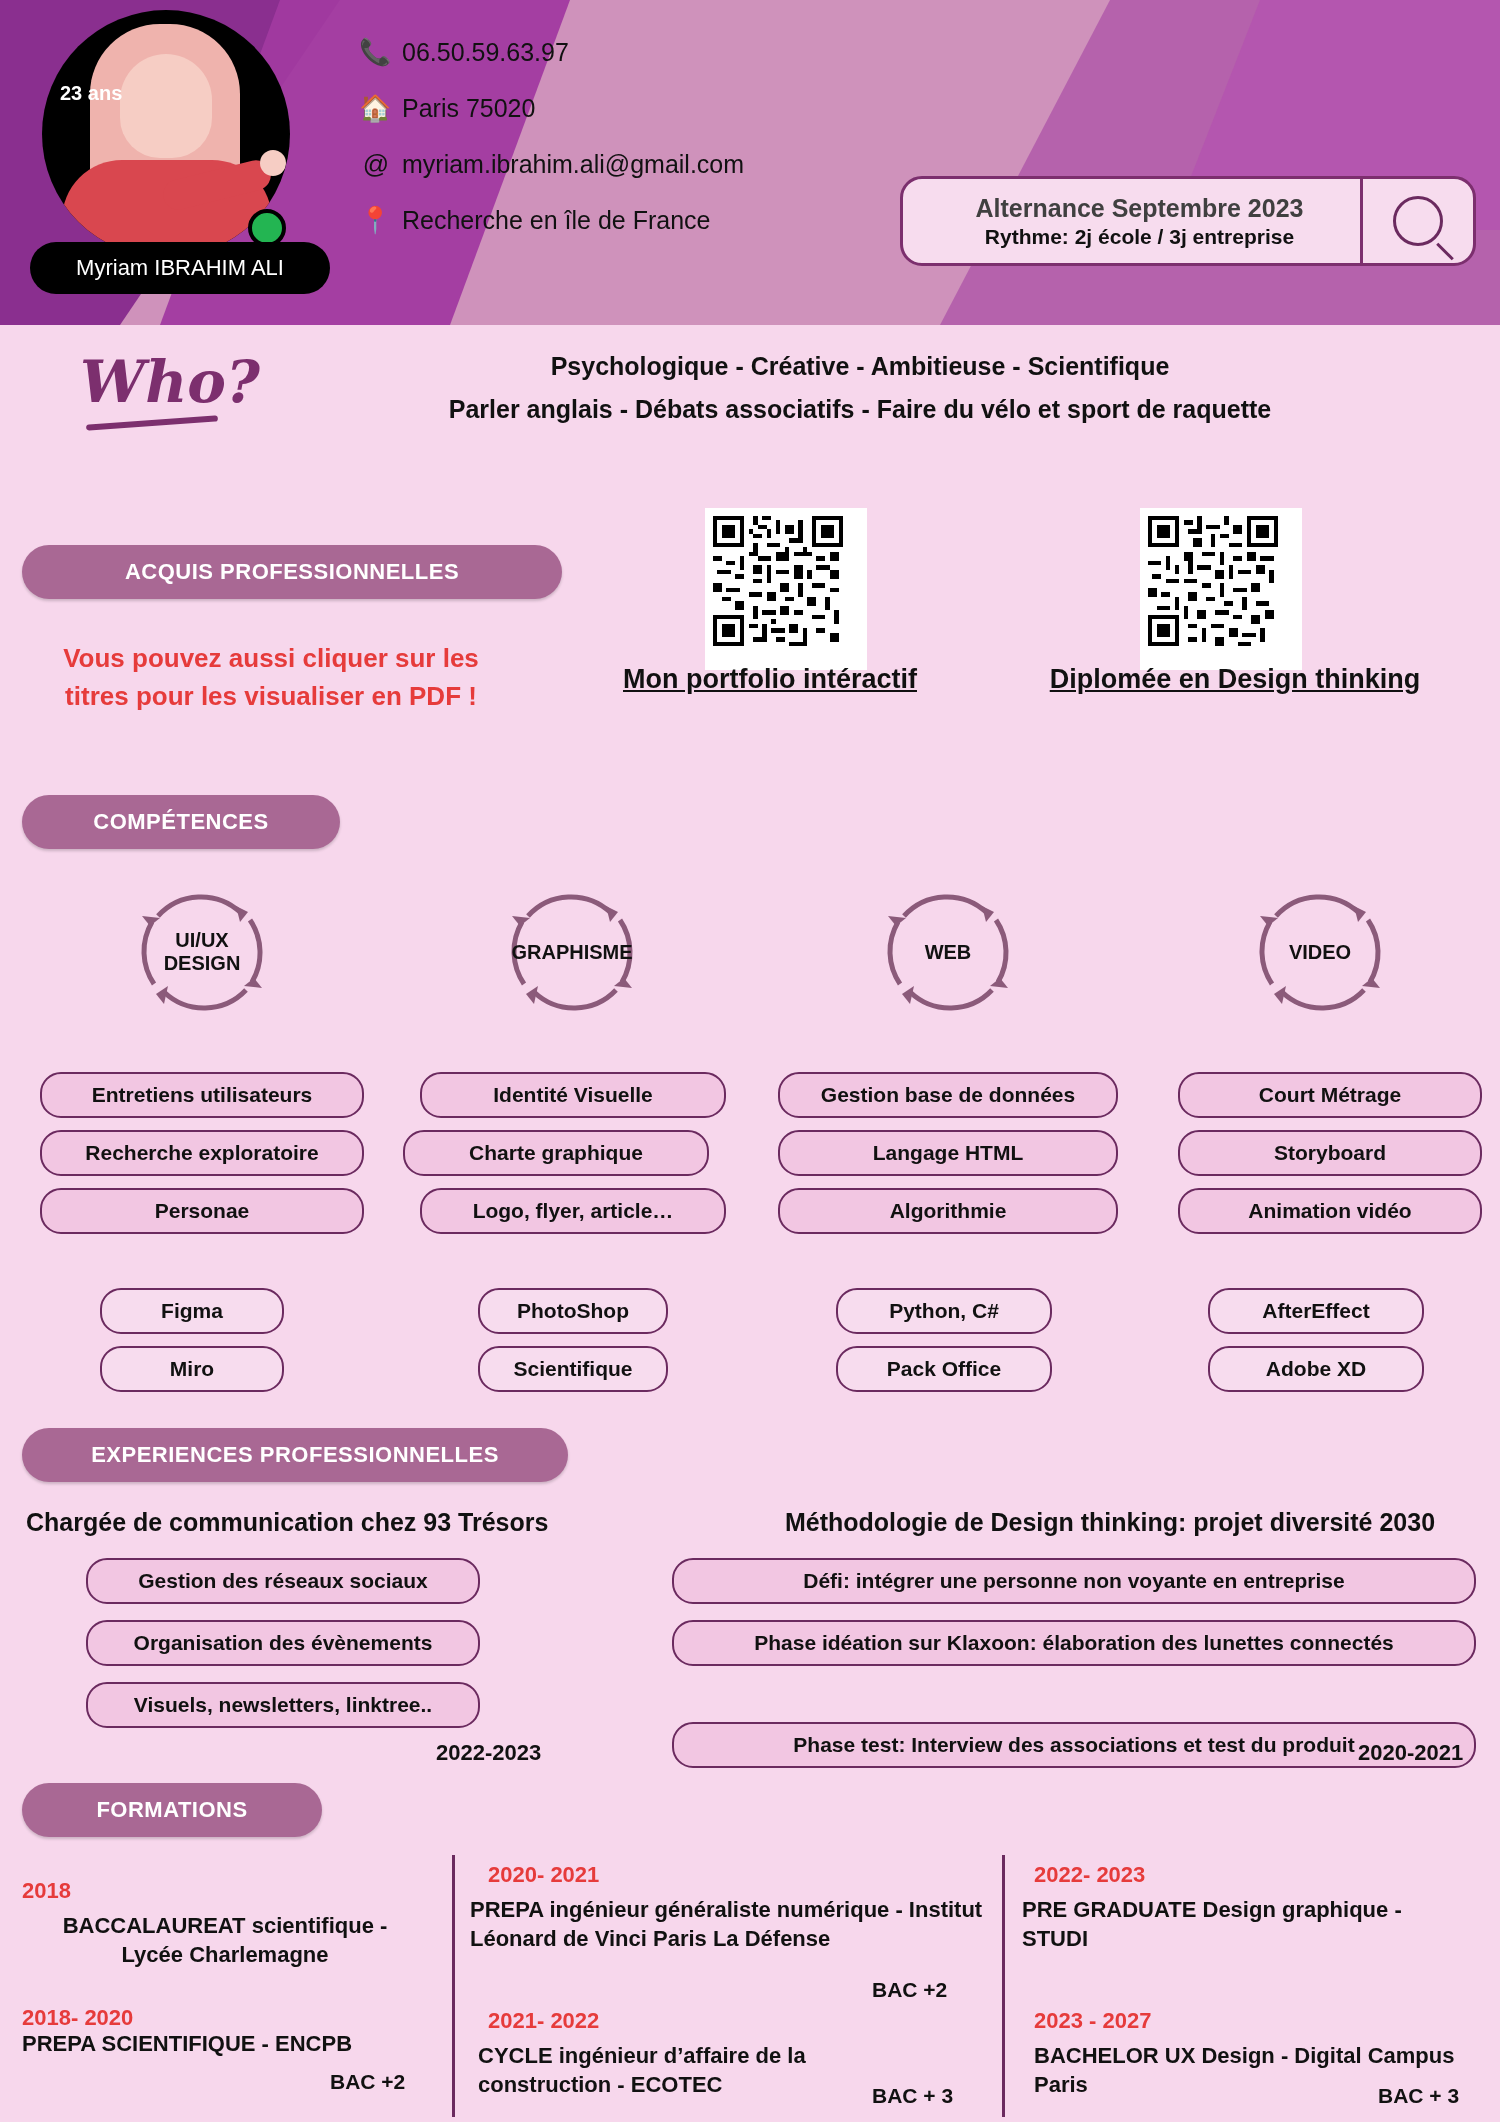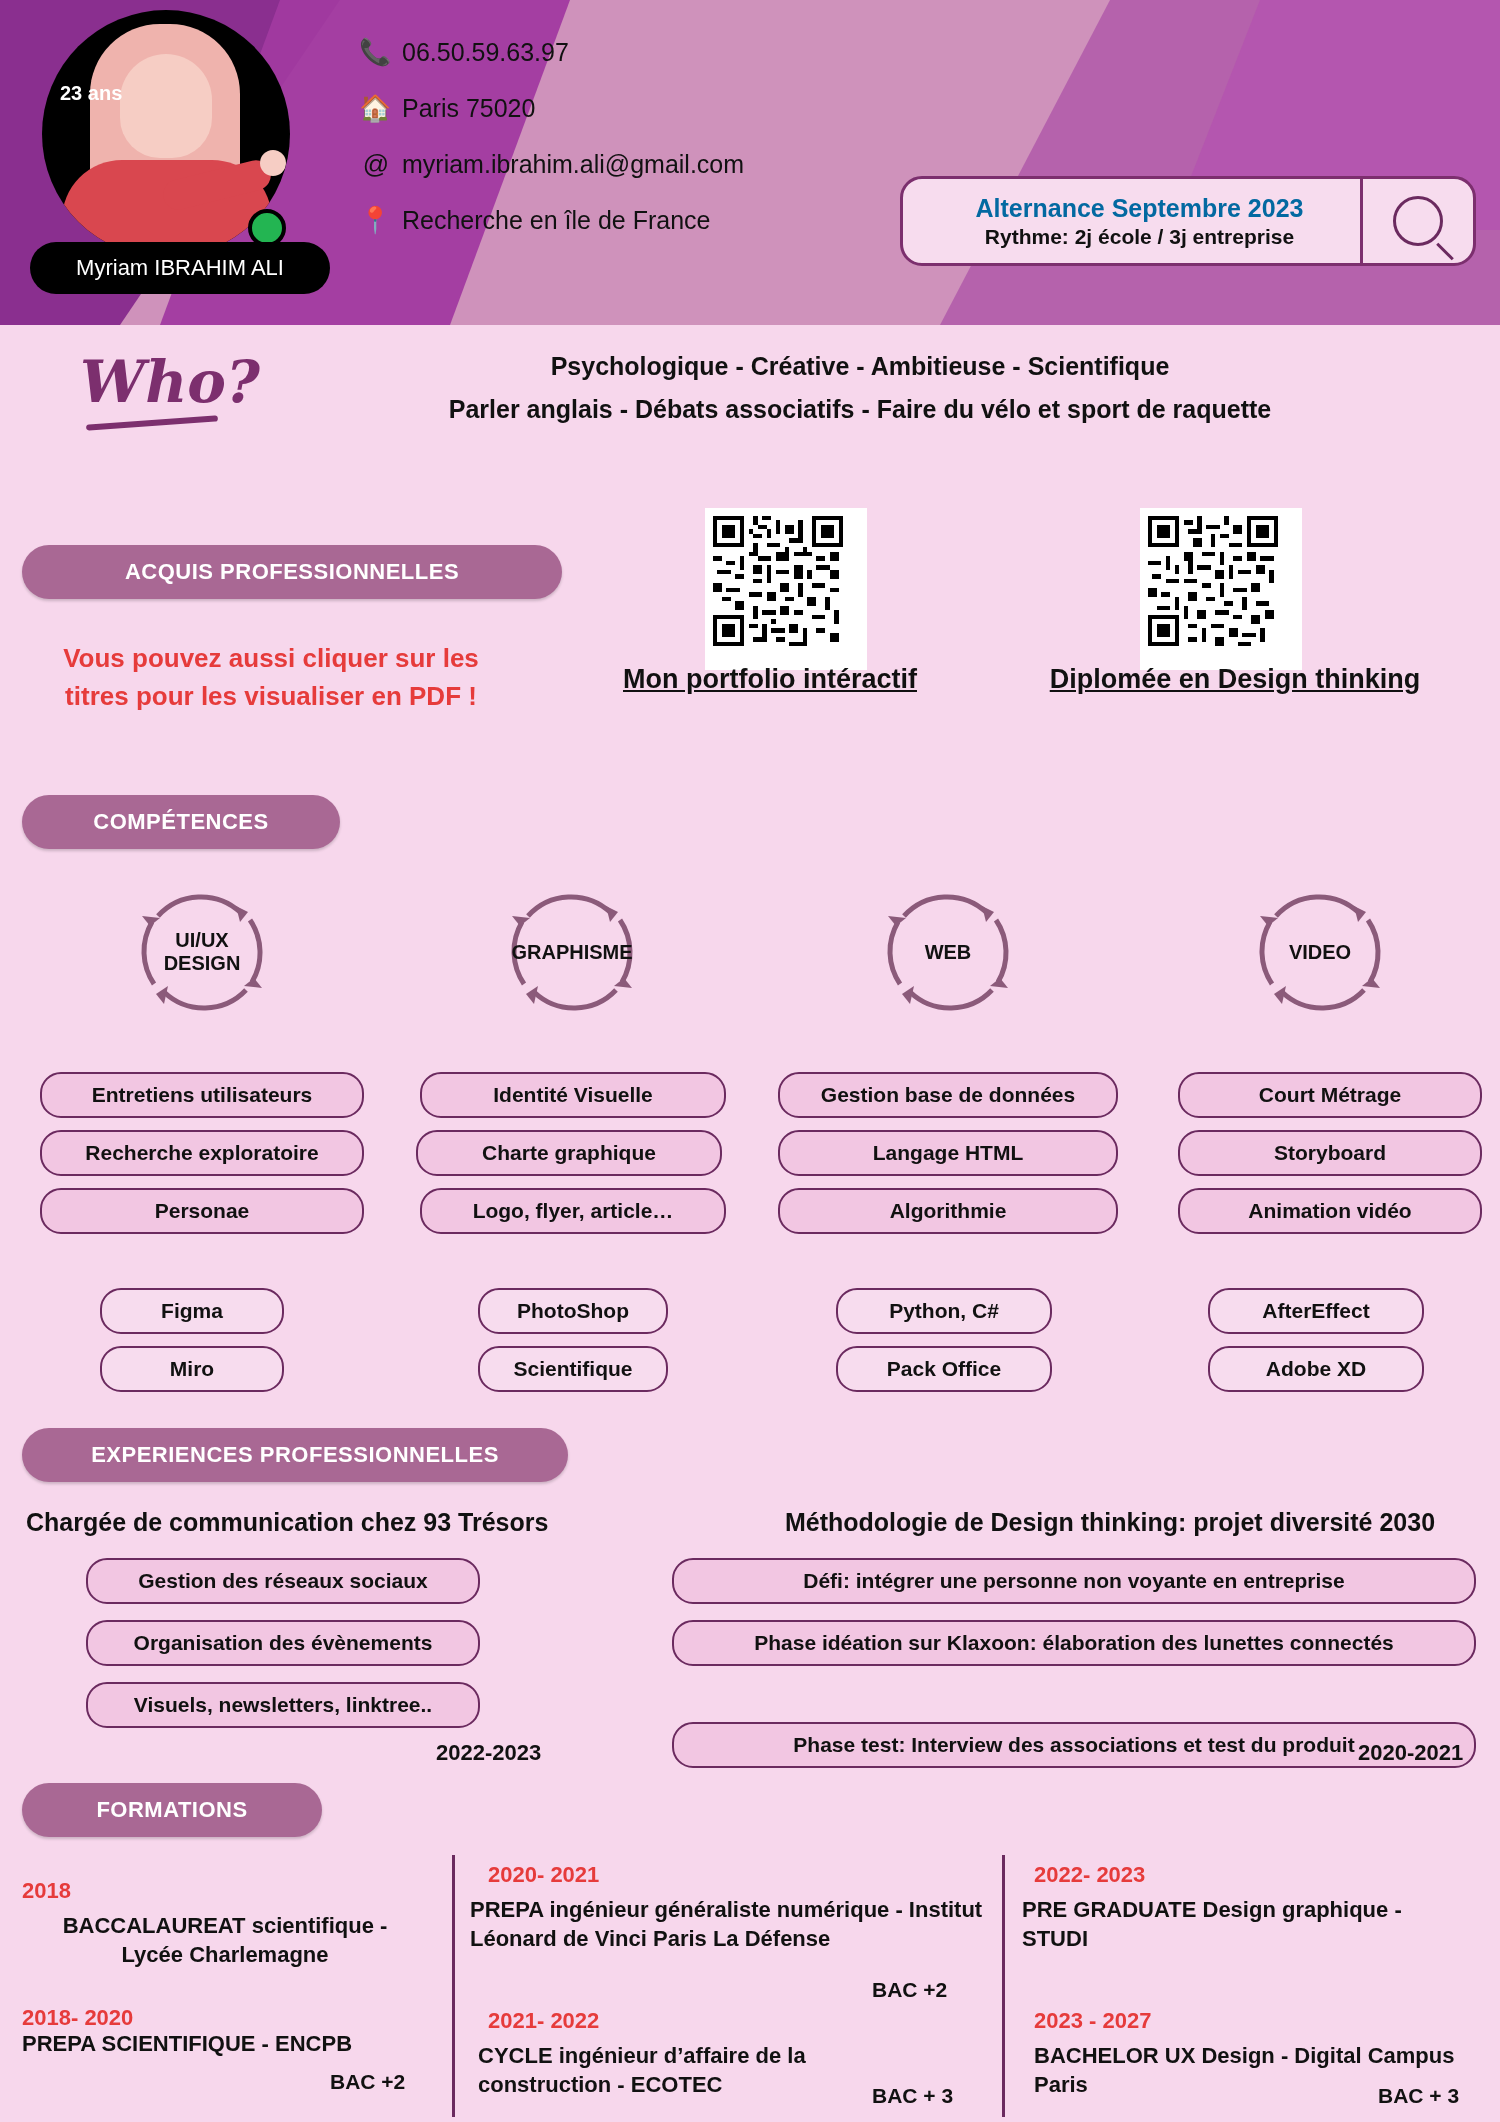--- a/index.html
+++ b/index.html
@@ -100,21 +100,21 @@
     text-shadow: 3px 3px 0 #8e3b7e;
   }
   .alt-box{
     position:absolute;right:24px;top:176px;width:570px;height:84px;
     border:3px solid #7c2f6e;border-radius:22px;background:#f7dcee;
     display:flex;align-items:center;
   }
   .alt-text{
     flex:1;padding-left:16px;text-align:center;
   }
-  .alt-text .l1{font-size:25px;font-weight:bold;color:#0369a1;}
+  .alt-text .l1{font-size:25px;font-weight:bold;color:#404040;}
   .alt-text .l2{font-size:21px;font-weight:bold;color:#111;margin-top:2px;}
   .alt-sep{width:3px;height:84px;background:#7c2f6e;}
   .alt-icon{width:110px;display:flex;align-items:center;justify-content:center;}
   .mag{
     width:44px;height:44px;border-radius:50%;border:3px solid #6b2a5f;position:relative;
   }
   .mag::after{
     content:"";position:absolute;right:-16px;bottom:-10px;width:22px;height:3px;background:#6b2a5f;
     transform:rotate(45deg);
   }
@@ -462,21 +462,21 @@
   <div class="lbl">VIDEO</div>
 </div>
 
 <div class="tag" style="left:40px;top:1072px;width:320px;">Entretiens utilisateurs</div>
 <div class="tag" style="left:40px;top:1130px;width:320px;">Recherche exploratoire</div>
 <div class="tag" style="left:40px;top:1188px;width:320px;">Personae</div>
 <div class="tag small" style="left:100px;top:1288px;width:180px;">Figma</div>
 <div class="tag small" style="left:100px;top:1346px;width:180px;">Miro</div>
 
 <div class="tag" style="left:420px;top:1072px;width:302px;">Identité Visuelle</div>
-<div class="tag" style="left:416px;top:1130px;width:302px;">Charte graphique</div>
+<div class="tag" style="left:403px;top:1130px;width:302px;">Charte graphique</div>
 <div class="tag" style="left:420px;top:1188px;width:302px;">Logo, flyer, article…</div>
 <div class="tag small" style="left:478px;top:1288px;width:186px;">PhotoShop</div>
 <div class="tag small" style="left:478px;top:1346px;width:186px;">Scientifique</div>
 
 <div class="tag" style="left:778px;top:1072px;width:336px;">Gestion base de données</div>
 <div class="tag" style="left:778px;top:1130px;width:336px;">Langage HTML</div>
 <div class="tag" style="left:778px;top:1188px;width:336px;">Algorithmie</div>
 <div class="tag small" style="left:836px;top:1288px;width:212px;">Python, C#</div>
 <div class="tag small" style="left:836px;top:1346px;width:212px;">Pack Office</div>
 

